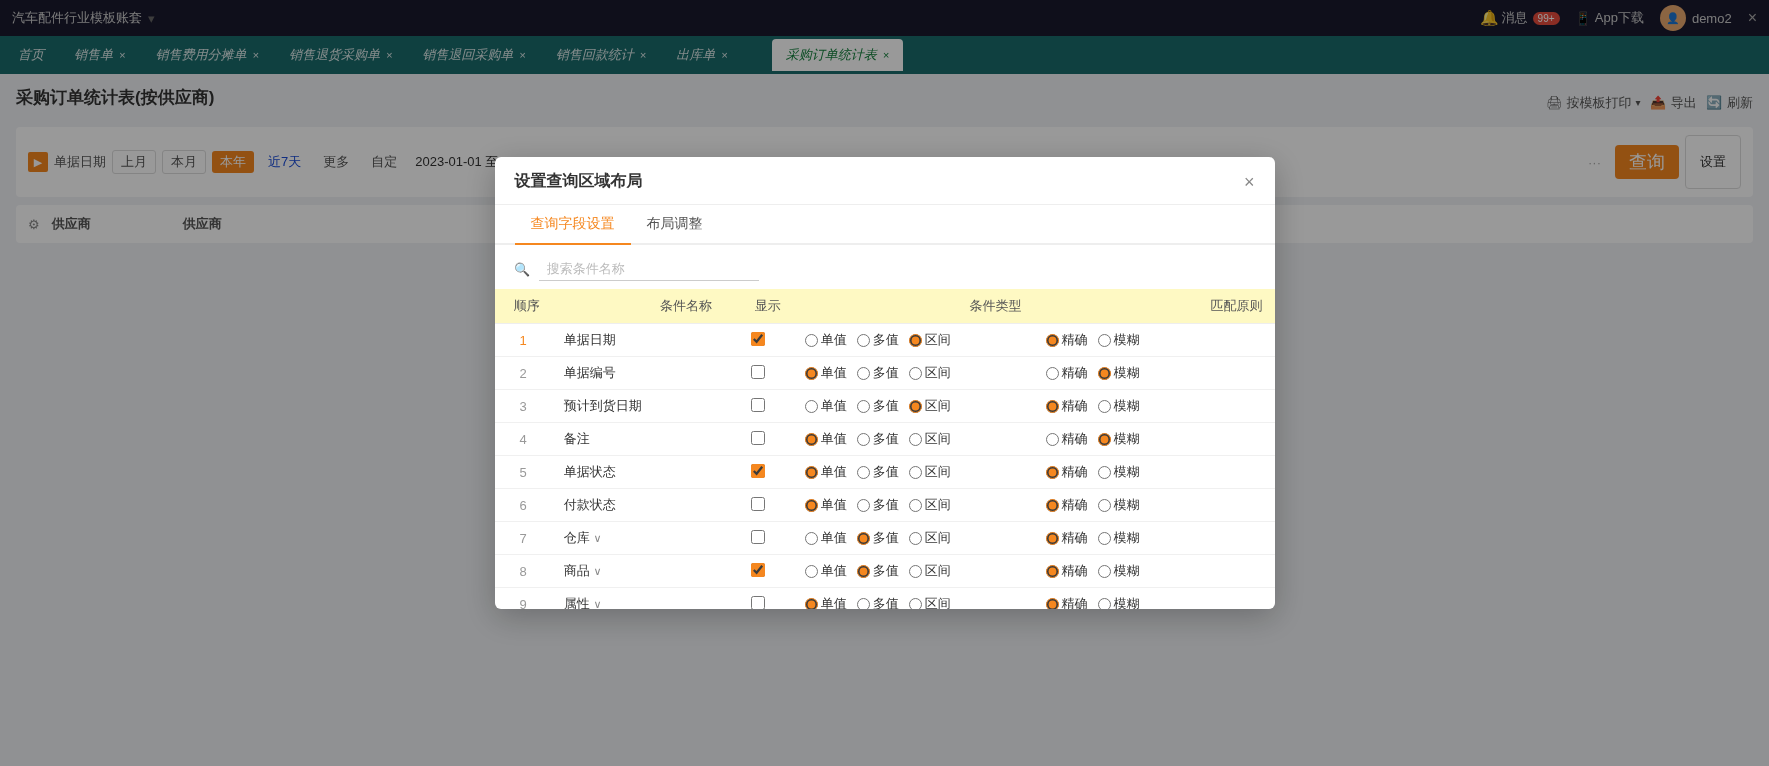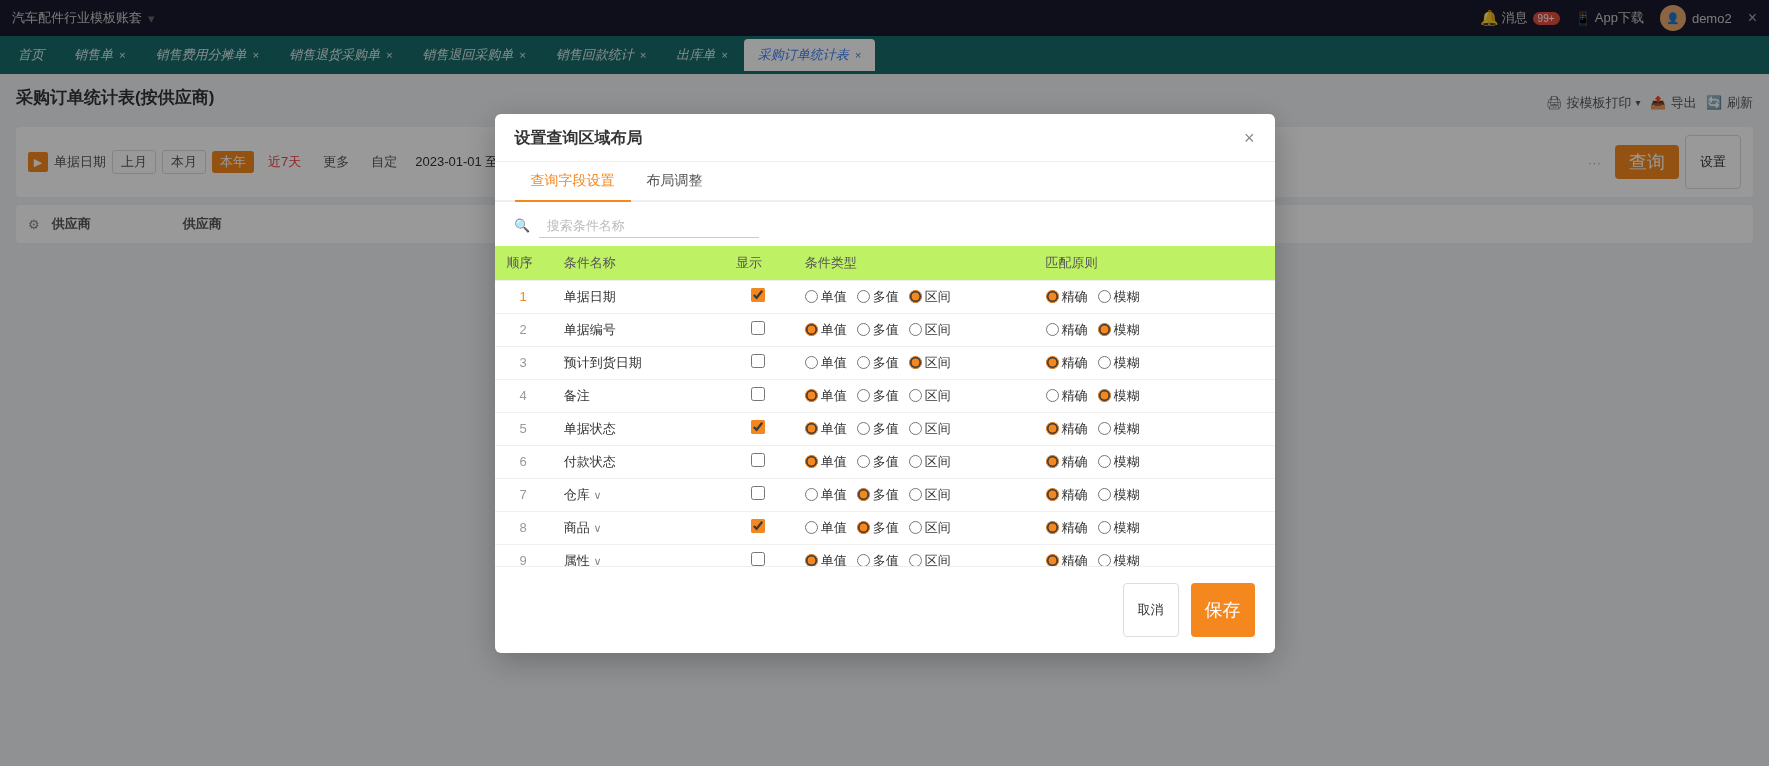--- a/index.html
+++ b/index.html
@@ -38,21 +38,22 @@
       align-items: center;
       gap: 6px;
       color: rgba(255,255,255,0.85);
       font-size: 13px;
       cursor: pointer;
       border-radius: 4px 4px 0 0;
       margin-right: 2px;
     }
     .tab-item.active {
       background: white;
-      color: #3b82f6;
+      color: #15803d;
+      margin-left: 28px;
     }
     .tab-close { font-size: 11px; color: inherit; cursor: pointer; }
     .page-title { font-size: 17px; font-weight: bold; color: #333; margin-bottom: 10px; }
     .btn-orange { background: #f5871f; color: white; border: none; border-radius: 4px; padding: 5px 14px; cursor: pointer; font-size: 18px; }
     .btn-white { background: white; color: #333; border: 1px solid #ddd; border-radius: 4px; padding: 17px 14px; cursor: pointer; font-size: 13px; }
 
     
     .overlay {
       position: fixed; top: 0; left: 0; right: 0; bottom: 0;
       background: rgba(0,0,0,0.4);
@@ -129,23 +130,23 @@
     }
     .search-input::placeholder { color: #bbb; }
 
     
     .field-table {
       width: 100%;
       border-collapse: collapse;
       font-size: 13px;
     }
     .field-table th {
-      background: #bef264;
+      background: #fef9c3;
       padding: 8px 12px;
-      text-align: left;
+      text-align: right;
       color: #555;
       font-weight: normal;
       border-bottom: 1px solid #eee;
     }
     .field-table td {
       padding: 7px 12px;
       border-bottom: 1px solid #f0f0f0;
       color: #333;
     }
 
@@ -251,21 +252,21 @@
       </span>
     </div>
   </div>
 
   <div style="background:white;border-radius:4px;padding:8px 12px;margin-bottom:8px;display:flex;align-items:center;gap:6px;">
     <span style="background:#f5871f;color:white;width:20px;height:20px;border-radius:2px;display:inline-flex;align-items:center;justify-content:center;font-size:11px;cursor:pointer;">▶</span>
     <span style="color:#555;">单据日期</span>
     <span style="cursor:pointer;color:#555;padding:2px 8px;border:1px solid #ddd;border-radius:3px;">上月</span>
     <span style="cursor:pointer;color:#555;padding:2px 8px;border:1px solid #ddd;border-radius:3px;">本月</span>
     <span style="cursor:pointer;background:#f5871f;color:white;padding:2px 8px;border-radius:3px;">本年</span>
-    <span style="cursor:pointer;color:#ef4444;padding:2px 8px;">近7天</span>
+    <span style="cursor:pointer;color:#1d4ed8;padding:2px 8px;">近7天</span>
     <span style="cursor:pointer;color:#555;padding:2px 8px;">更多</span>
     <span style="cursor:pointer;color:#555;padding:2px 8px;">自定</span>
     <span style="color:#333;margin-left:4px;">2023-01-01 至 2023-12-31</span>
     <span style="margin-left:auto;color:#aaa;cursor:pointer;">···</span>
     <button class="btn-orange" style="margin-left:8px;">查询</button>
     <button class="btn-white">设置</button>
   </div>
 
   <div style="background:white;border-radius:4px;padding:10px 12px;display:flex;align-items:center;gap:12px;">
     <span style="cursor:pointer;color:#888;">⚙</span>
@@ -616,18 +617,14 @@
                       <span>模糊</span>
                     </label>
                   </div>
                 </td>
               </tr>
             </tbody>
         </table>
       </div>
     </div>
 
-    <div class="dialog-footer">
-      <button class="btn-white">取消</button>
-      <button class="btn-orange">保存</button>
-    </div>
   </div>
 </div>
 
 </body></html>

